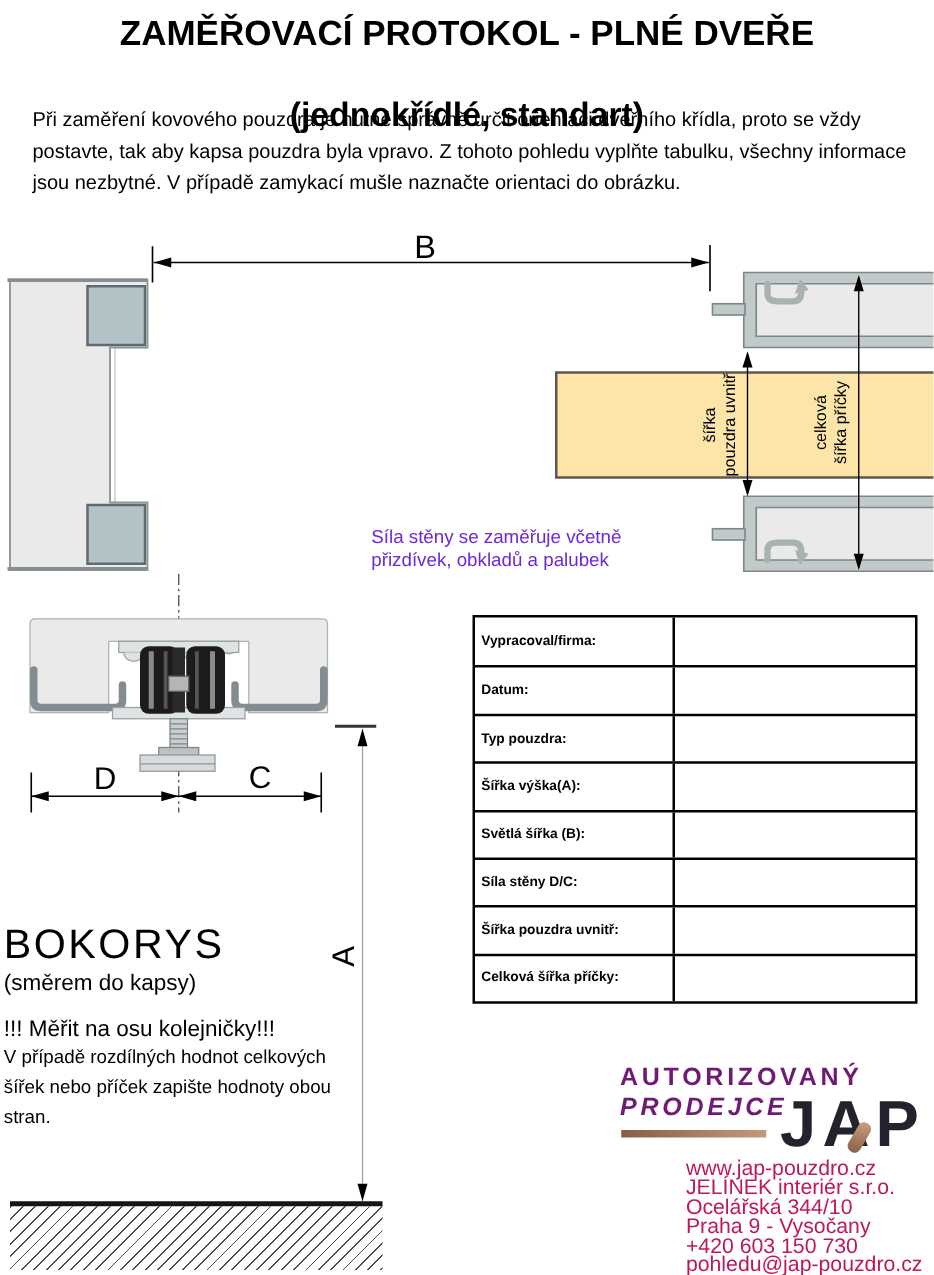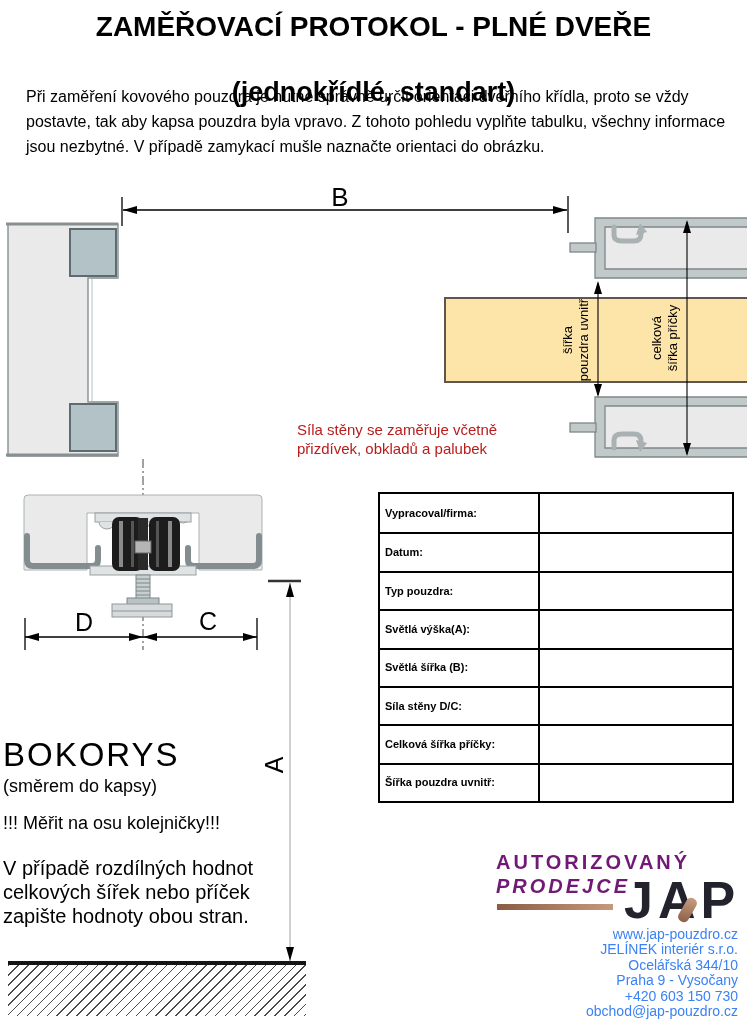--- a/index.html
+++ b/index.html
@@ -14,54 +14,54 @@
   .title .l2{font-size:27px;margin-top:34px;}
   
   .intro{top:84px;left:26px;width:706px;font-size:16px;line-height:25px;text-align:left;}
   
   svg{position:absolute;pointer-events:none;}
   .svg-top{left:0;top:180px;}
   .svg-rail{left:0;top:455px;}
   .svg-adim{left:255px;top:574px;}
   .dimtxt{font-family:"Liberation Sans","DejaVu Sans",sans-serif;}
   
-  .wall-note{left:297px;top:420px;width:220px;font-size:15px;line-height:19px;color:#b91c1c;}
+  .wall-note{left:297px;top:420px;width:220px;font-size:15px;line-height:19px;color:#6d28d9;}
   
   .form-table{
     left:378px;top:492px;width:356px;height:311px;box-sizing:border-box;
     border:2px solid #000;display:grid;grid-template-rows:repeat(8,1fr);
   }
   .form-row{display:grid;grid-template-columns:160px 1fr;}
   .form-row + .form-row{border-top:2px solid #000;}
   .form-row .lbl{
     border-right:2px solid #000;display:flex;align-items:center;
     padding:2px 5px;font-weight:bold;font-size:11px;line-height:1.15;
   }
   .form-row .val{padding:2px 5px;}
   
   .bokorys{left:3px;top:738px;width:280px;text-align:left;}
   .bokorys .h{font-size:33px;letter-spacing:2px;line-height:1.05;}
   .bokorys .s{font-size:18px;margin-top:3px;}
   .bokorys .w{font-size:18px;margin-top:16px;}
-  .bokorys .n{font-size:20px;line-height:24px;margin-top:22px;}
+  .bokorys .n{font-size:15px;line-height:24px;}
   
   .ground{
     left:8px;top:961px;width:298px;height:51px;
     border-top:4px solid #151515;
     background:repeating-linear-gradient(135deg,#4a4a4a 0 1px,transparent 1px 7px);
   }
   
   .bronze{color:#701a75;font-weight:bold;}
   .dealer-l1{left:496px;top:851px;font-size:20px;letter-spacing:3px;}
   .dealer-l2{left:496px;top:875px;font-size:20px;letter-spacing:3px;font-style:italic;}
   .dealer-bar{left:497px;top:904px;width:116px;height:6px;background:linear-gradient(90deg,#8a5c45,#c7997b);}
   .brand{left:624px;top:874px;font-size:52px;font-weight:bold;letter-spacing:5px;color:#23232d;line-height:1;}
   .brand-swoosh{left:682px;top:897px;width:11px;height:26px;border-radius:5px;
     background:linear-gradient(160deg,#caa083,#8a5c45);transform:rotate(30deg);}
-  .contact{right:9px;top:927px;text-align:right;font-size:14px;line-height:15.4px;color:#3b82f6;}
+  .contact{right:9px;top:927px;font-size:17px;line-height:15.4px;color:#be185d;}
 </style>
 </head>
 <body>
 
 <div class="page">
 
   <div class="abs title">
     <div class="l1">ZAMĚŘOVACÍ PROTOKOL - PLNÉ DVEŘE</div>
     <div class="l2">(jednokřídlé, standart)</div>
   </div>
@@ -186,37 +186,37 @@
     </div>
     <div class="form-row">
       <div class="lbl">Datum:</div>
       <div class="val"></div>
     </div>
     <div class="form-row">
       <div class="lbl">Typ pouzdra:</div>
       <div class="val"></div>
     </div>
     <div class="form-row">
-      <div class="lbl">Světlá výška(A):</div>
+      <div class="lbl">Šířka výška(A):</div>
       <div class="val"></div>
     </div>
     <div class="form-row">
       <div class="lbl">Světlá šířka (B):</div>
       <div class="val"></div>
     </div>
     <div class="form-row">
       <div class="lbl">Síla stěny D/C:</div>
       <div class="val"></div>
     </div>
     <div class="form-row">
+      <div class="lbl">Šířka pouzdra uvnitř:</div>
+      <div class="val"></div>
+    </div>
+    <div class="form-row">
       <div class="lbl">Celková šířka příčky:</div>
-      <div class="val"></div>
-    </div>
-    <div class="form-row">
-      <div class="lbl">Šířka pouzdra uvnitř:</div>
       <div class="val"></div>
     </div>
   </div>
 
   <div class="abs bokorys">
     <div class="h">BOKORYS</div>
     <div class="s">(směrem do kapsy)</div>
     <div class="w">!!! Měřit na osu kolejničky!!!</div>
     <div class="n">V případě rozdílných hodnot celkových šířek nebo příček zapište hodnoty obou stran.</div>
   </div>
@@ -228,16 +228,16 @@
   <div class="abs dealer-bar"></div>
   <div class="abs brand">JAP</div>
   <div class="abs brand-swoosh"></div>
 
   <div class="abs contact">
     <div>www.jap-pouzdro.cz</div>
     <div>JELÍNEK interiér s.r.o.</div>
     <div>Ocelářská 344/10</div>
     <div>Praha 9 - Vysočany</div>
     <div>+420 603 150 730</div>
-    <div>obchod@jap-pouzdro.cz</div>
+    <div>pohledu@jap-pouzdro.cz</div>
   </div>
 
 </div>
 
 </body></html>

